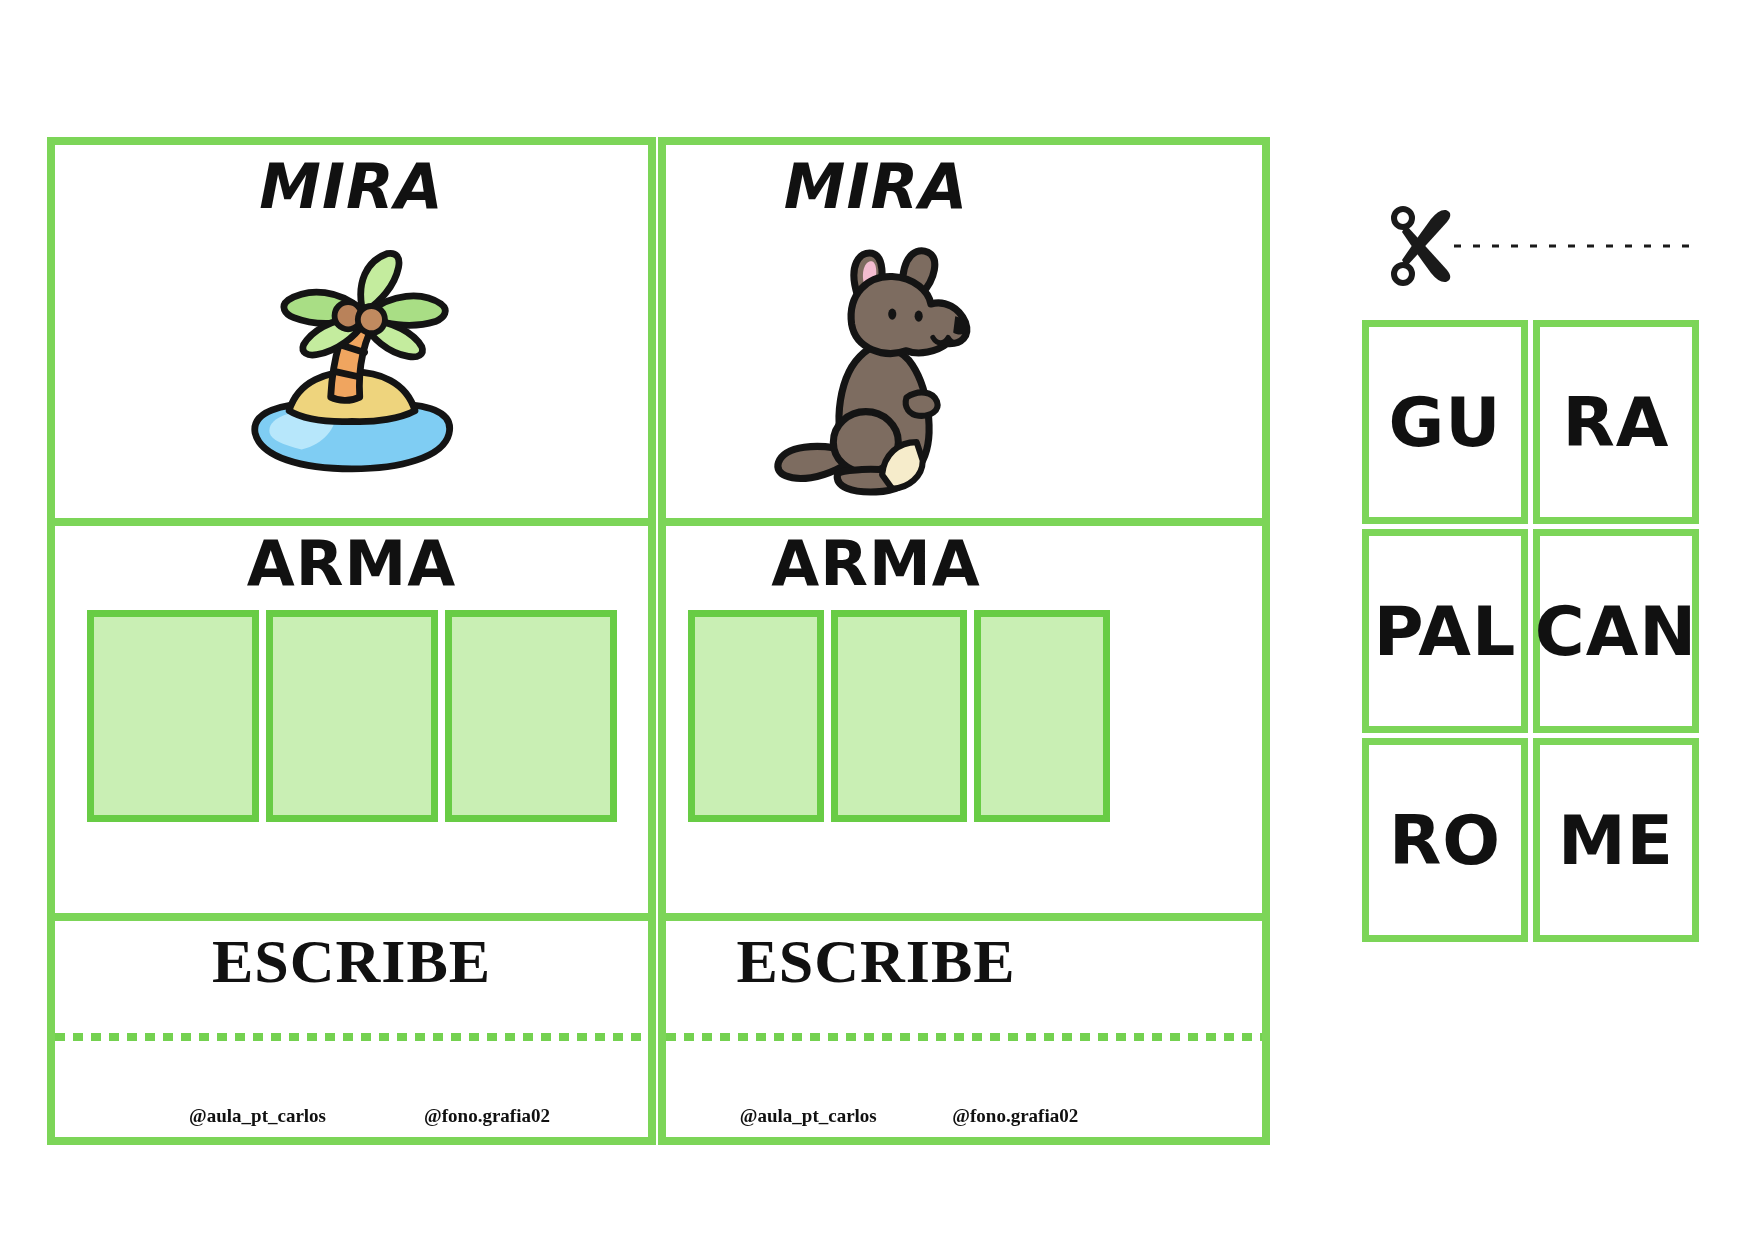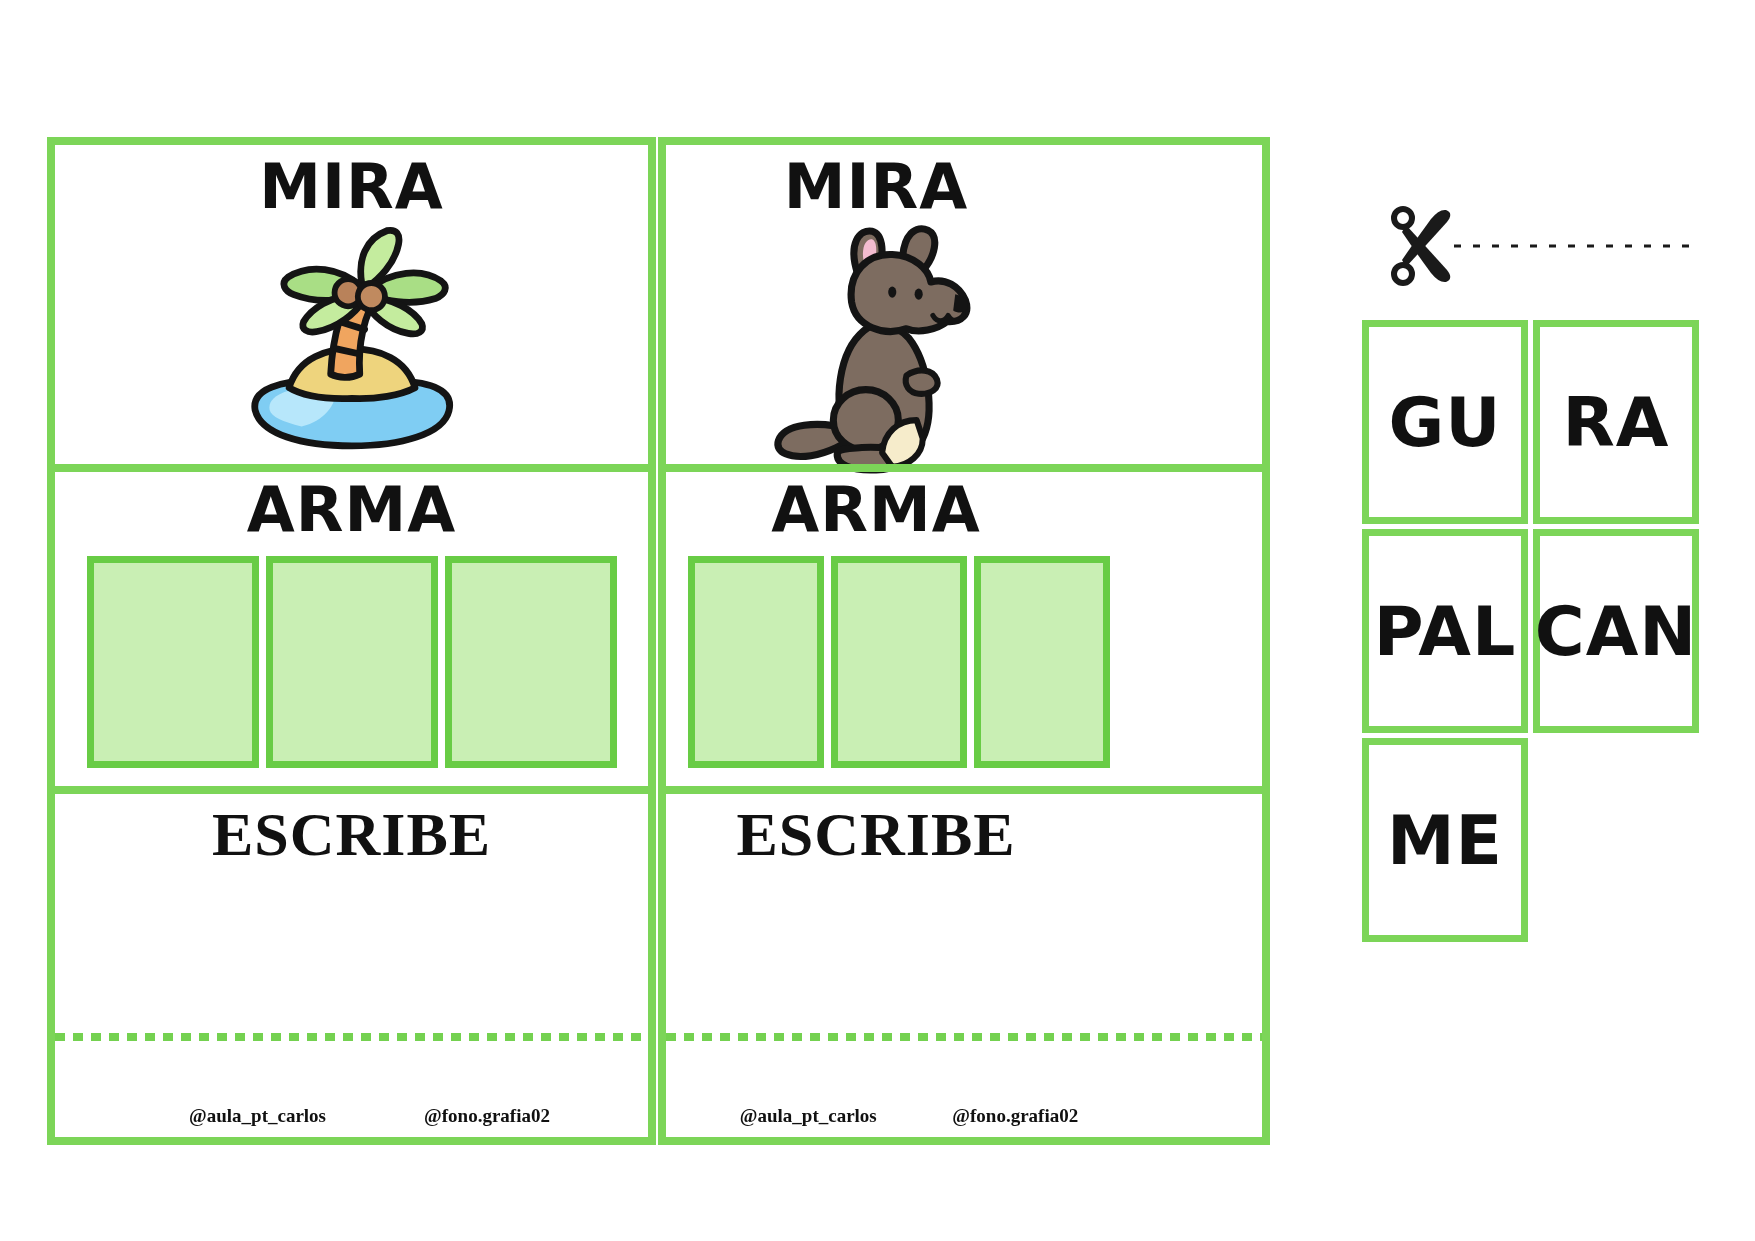--- a/index.html
+++ b/index.html
@@ -14,22 +14,22 @@
   body{font-family:"DejaVu Sans","Liberation Sans",sans-serif;color:var(--ink);}
   .canvas{position:relative;width:1755px;height:1241px;background:#fff;overflow:hidden;}
 
   
   .card{position:absolute;top:137px;height:1008px;background:#fff;
         border:8px solid var(--g);display:flex;flex-direction:column;}
   .card-left{left:47px;width:609px;}
   .card-right{left:658px;width:612px;}
 
   .sec{display:flex;flex-direction:column;align-items:center;width:100%;}
-  .sec-mira{height:319px;}
-  .sec-arma{height:330px;border-top:8px solid var(--g);border-bottom:8px solid var(--g);}
+  .sec-mira{height:373px;font-style:italic;}
+  .sec-arma{height:403px;border-top:8px solid var(--g);border-bottom:8px solid var(--g);}
   .sec-escribe{flex:1;font-family:Liberation Serif, serif;}
 
   .card-right .sec{align-items:flex-start;}
   .card-right .title{width:420px;text-align:center;}
   .card-right .img-wrap{width:420px;}
 
   .title{font-size:62px;font-weight:700;letter-spacing:1px;line-height:1.1;
          margin-top:8px;text-align:center;color:var(--ink);}
   .sec-arma .title{margin-top:4px;}
   .sec-escribe .title{margin-top:6px;}
@@ -164,16 +164,17 @@
         <path d="M16,63 Q39,38 57,18 Q64,9 56,6 Q49,5 41,15 Q27,34 12,56 Z" fill="#1a1a1a"></path>
       </g>
     </svg>
   </div>
 
   <div class="tiles">
     <div class="tile">GU</div>
     <div class="tile">RA</div>
     <div class="tile">PAL</div>
     <div class="tile">CAN</div>
+    <div class="tile">RO</div>
     <div class="tile">ME</div>
   </div>
 
 </div>
 
 </body></html>

